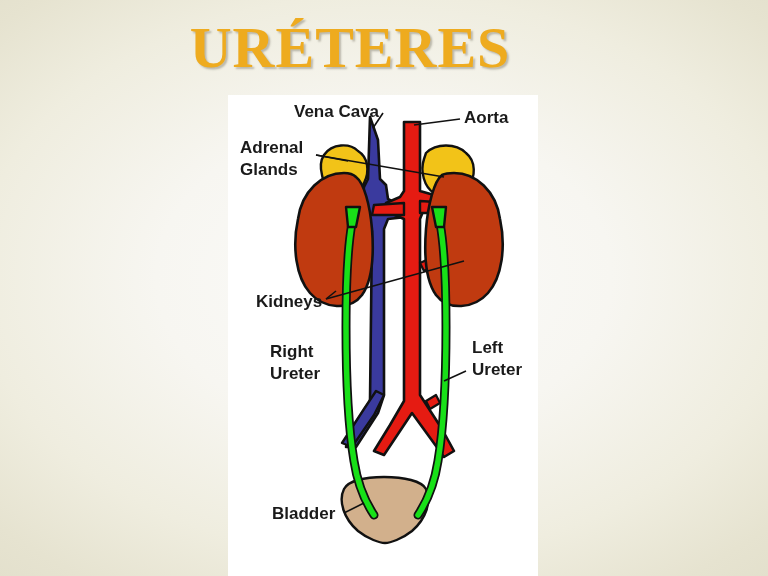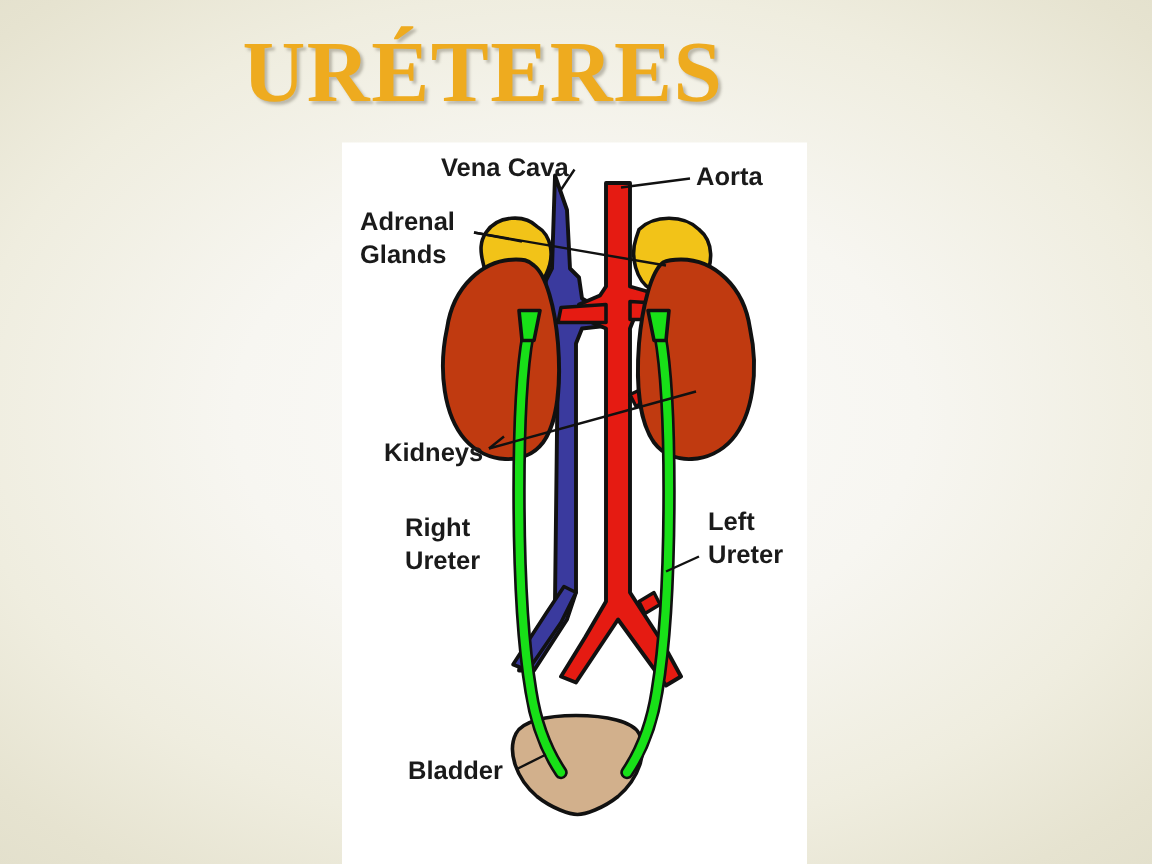--- a/index.html
+++ b/index.html
@@ -36,20 +36,21 @@
     text-align: center;
     font-family: "Liberation Serif", "DejaVu Serif", serif;
     font-weight: bold;
     font-size: 58px;
     line-height: 64px;
     letter-spacing: 1px;
     color: #eeab1f;
     text-shadow: 2px 2px 2px rgba(120,115,100,0.45);
     white-space: nowrap;
     user-select: none;
+    padding-left: 28px;
   }
 
   
   #diagram-panel {
     position: absolute;
     left: 228px;
     top: 95px;
     width: 310px;
     height: 572px;
     background: #ffffff;

